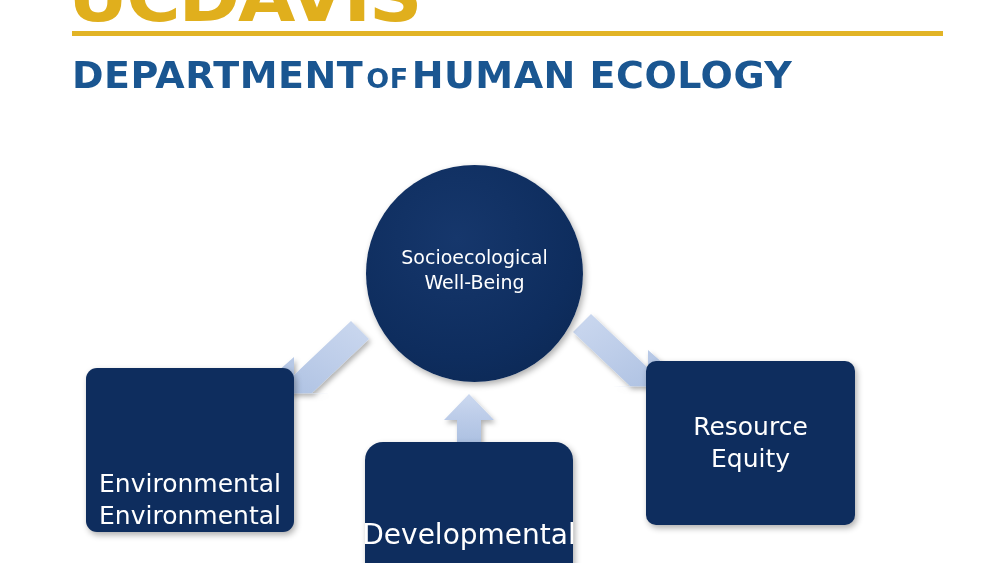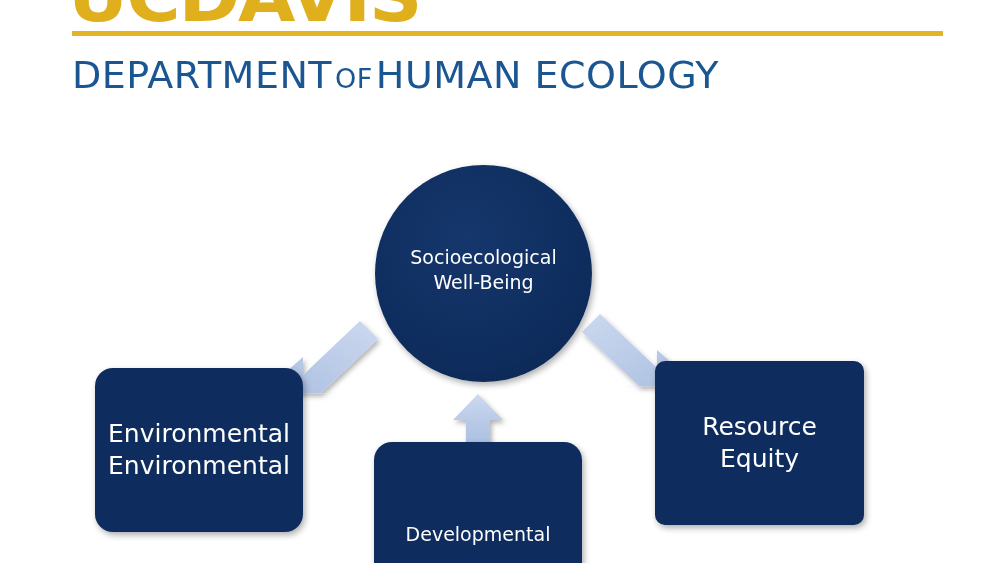--- a/index.html
+++ b/index.html
@@ -51,37 +51,37 @@
     background: #E2B426;
   }
   #department-line {
     position: absolute;
     left: 72px;
     top: 52px;
     width: 900px;
     white-space: nowrap;
     color: #1A5691;
     font-family: "DejaVu Sans", sans-serif;
-    font-weight: normal;
+    font-weight: bold;
     line-height: 46px;
   }
   #department-line .dept-big {
     font-size: 38px;
     letter-spacing: 0.5px;
   }
   #department-line .dept-small {
     font-size: 27px;
     letter-spacing: 0.5px;
     padding: 0 3px;
   }
 
   
   #diagram {
     position: absolute;
-    left: 12px;
+    left: 3px;
     top: 110px;
     width: 816px;
     height: 453px;
   }
   #arrow-layer {
     position: absolute;
     left: 0;
     top: 0;
     width: 1000px;
     height: 453px;
@@ -118,33 +118,34 @@
   #hub-circle .node-label {
     font-size: 19px;
     margin-top: -8px;
   }
 
   #node-environmental {
     left: 83px;
     top: 258px;
     width: 208px;
     height: 164px;
-    border-radius: 18px;
+    border-radius: 11px;
+    align-items: flex-end;
   }
   #node-environmental .node-label { font-size: 25px; }
 
   #node-developmental {
     left: 362px;
     top: 332px;
     width: 208px;
     height: 164px;
     border-radius: 18px;
   }
   #node-developmental .node-label {
-    font-size: 19px;
+    font-size: 28px;
     margin-top: 21px;
   }
 
   #node-resource {
     left: 643px;
     top: 251px;
     width: 209px;
     height: 164px;
     border-radius: 10px;
   }

